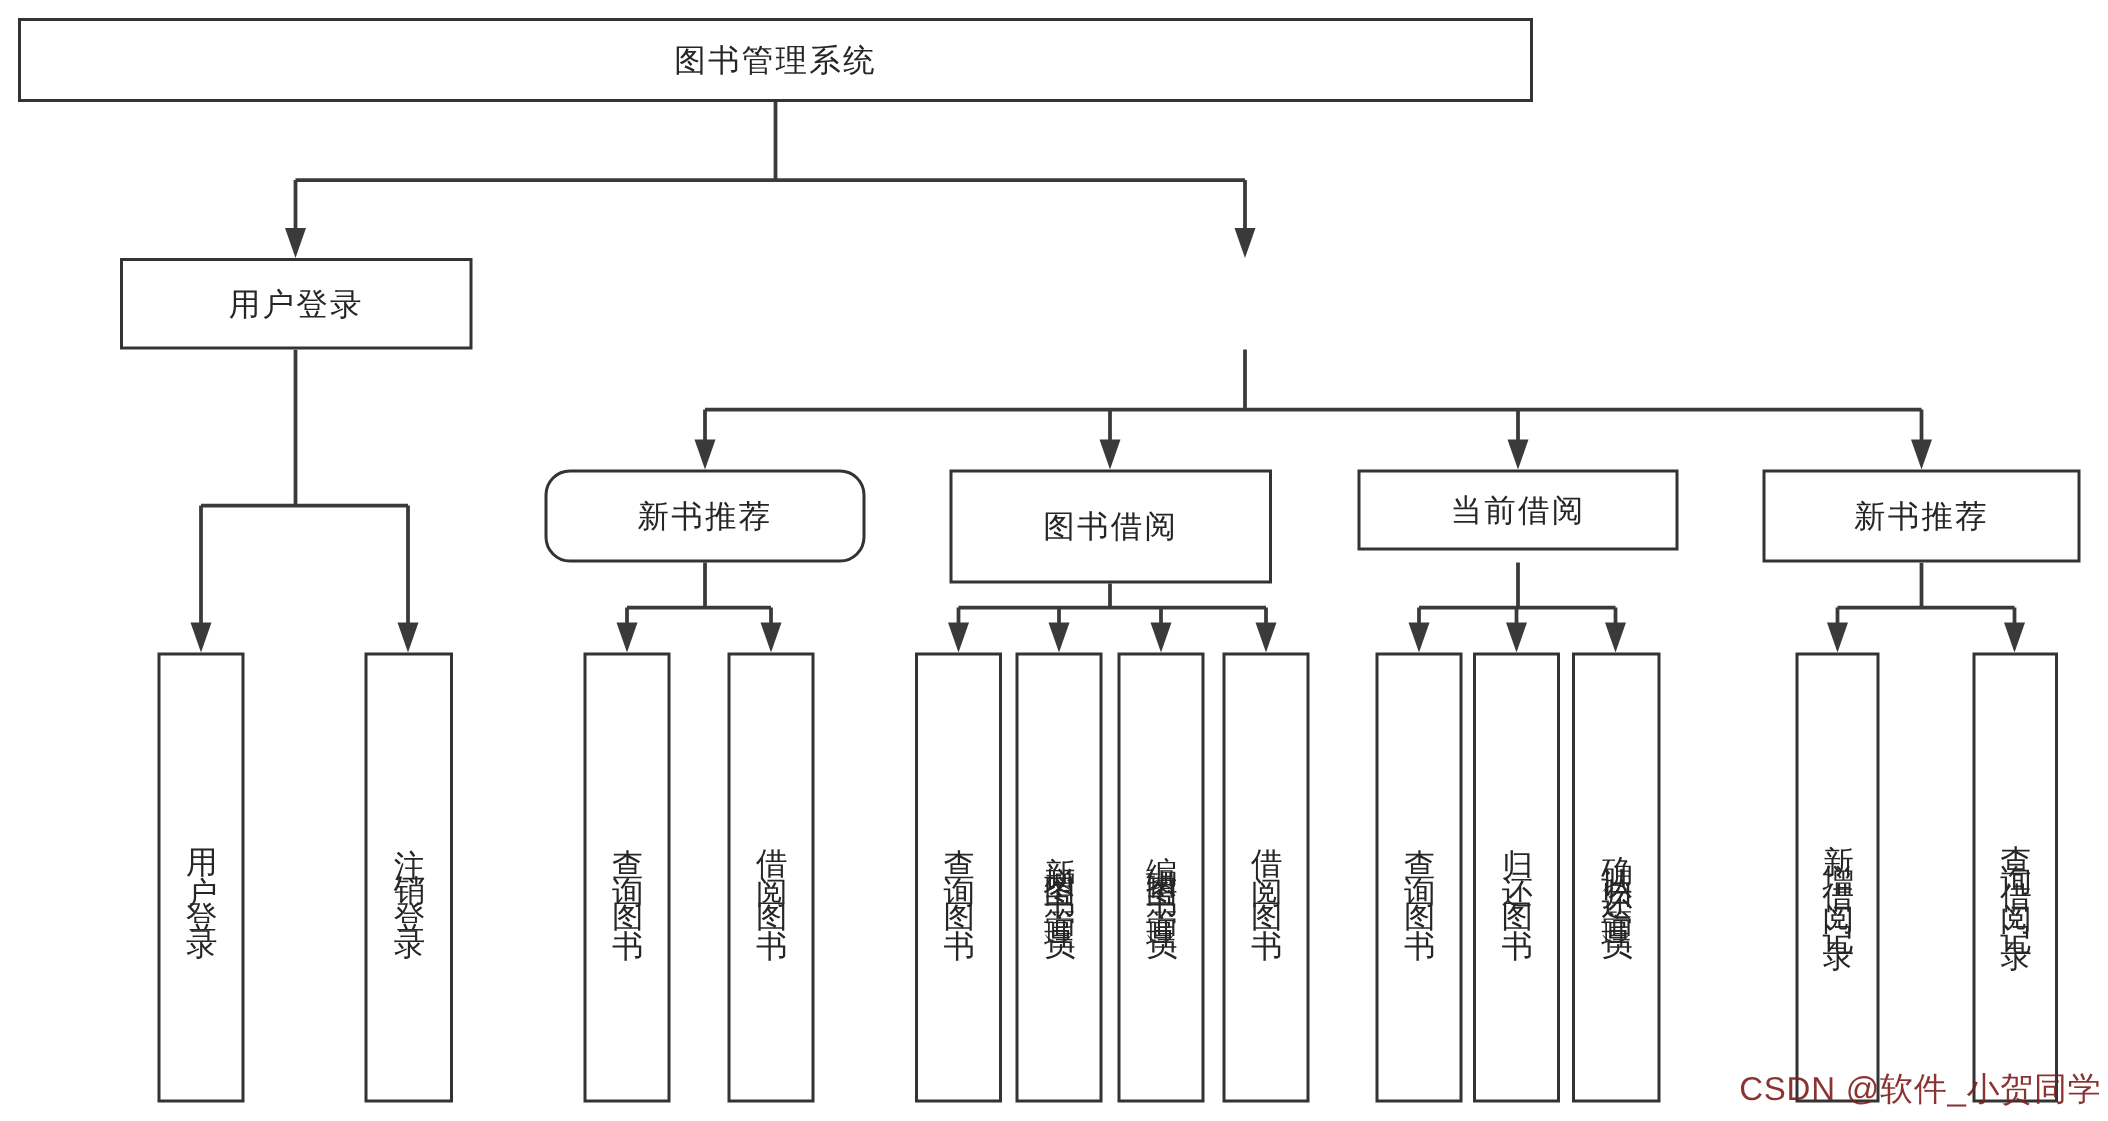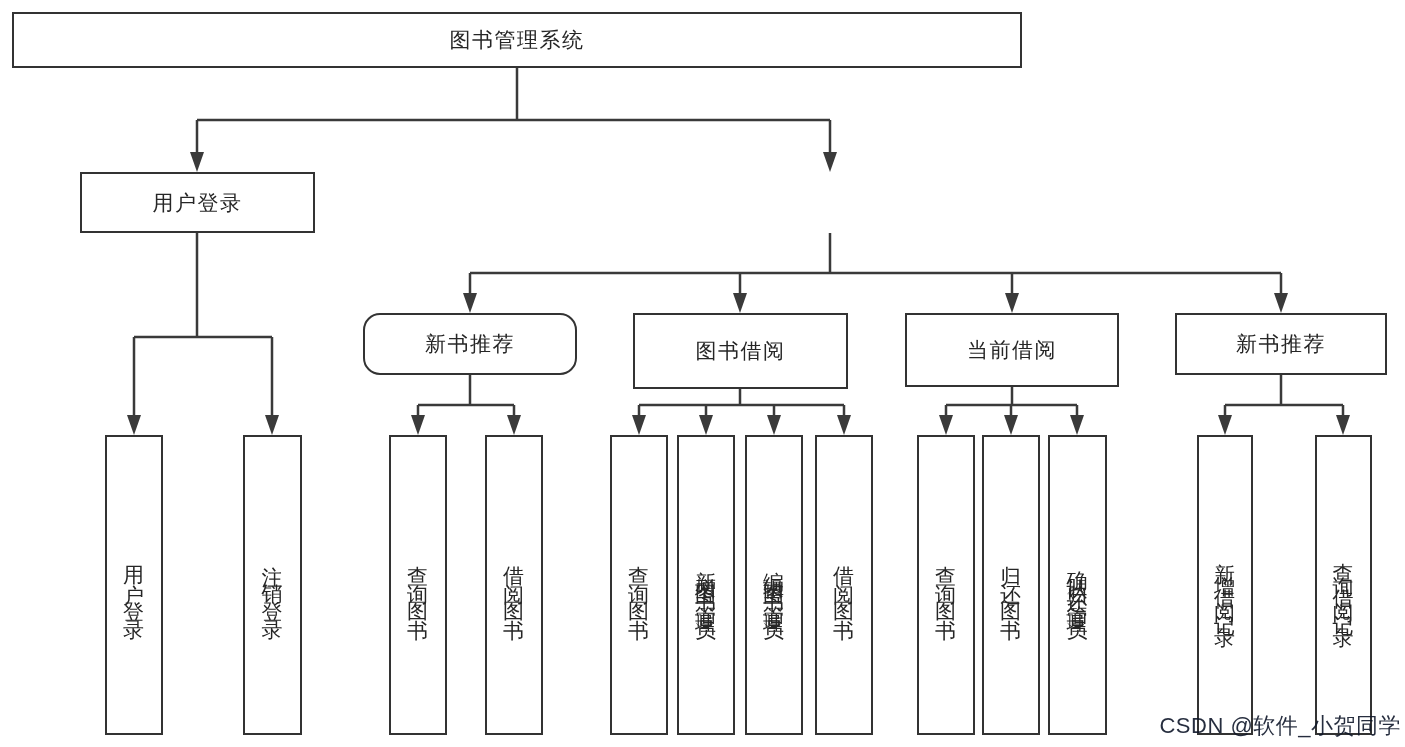--- a/index.html
+++ b/index.html
@@ -49,21 +49,21 @@
     line-height: 1;
     color: #262626;
     white-space: nowrap;
   }
   .watermark {
     position: absolute;
     right: 4px;
     bottom: 6px;
     font-size: 22px;
     letter-spacing: 0.5px;
-    color: #0f172a;
+    color: #7f1d1d;
     opacity: 0.9;
     z-index: 3;
     white-space: nowrap;
   }
 </style>
 </head>
 <body>
 
 <div class="canvas">
 
@@ -114,21 +114,21 @@
   <div class="node" style="left:80px; top:172px; width:235px; height:61px;">
     <span class="h-label">用户登录</span>
   </div>
 
   <div class="node" style="left:363px; top:313px; width:214px; height:62px;border-radius:17px;">
     <span class="h-label">新书推荐</span>
   </div>
   <div class="node" style="left:633px; top:313px; width:215px; height:76px;">
     <span class="h-label">图书借阅</span>
   </div>
-  <div class="node" style="left:905px; top:313px; width:214px; height:74px;">
+  <div class="node" style="left:905px; top:313px; width:214px; height:54px;">
     <span class="h-label">当前借阅</span>
   </div>
   <div class="node" style="left:1175px; top:313px; width:212px; height:62px;">
     <span class="h-label">新书推荐</span>
   </div>
 
   <div class="node leaf" style="left:105px; top:435px; width:58px; height:300px;">
     <span class="v-label" style="letter-spacing: 18px;">用户登录</span>
   </div>
   <div class="node leaf" style="left:243px; top:435px; width:59px; height:300px;">

